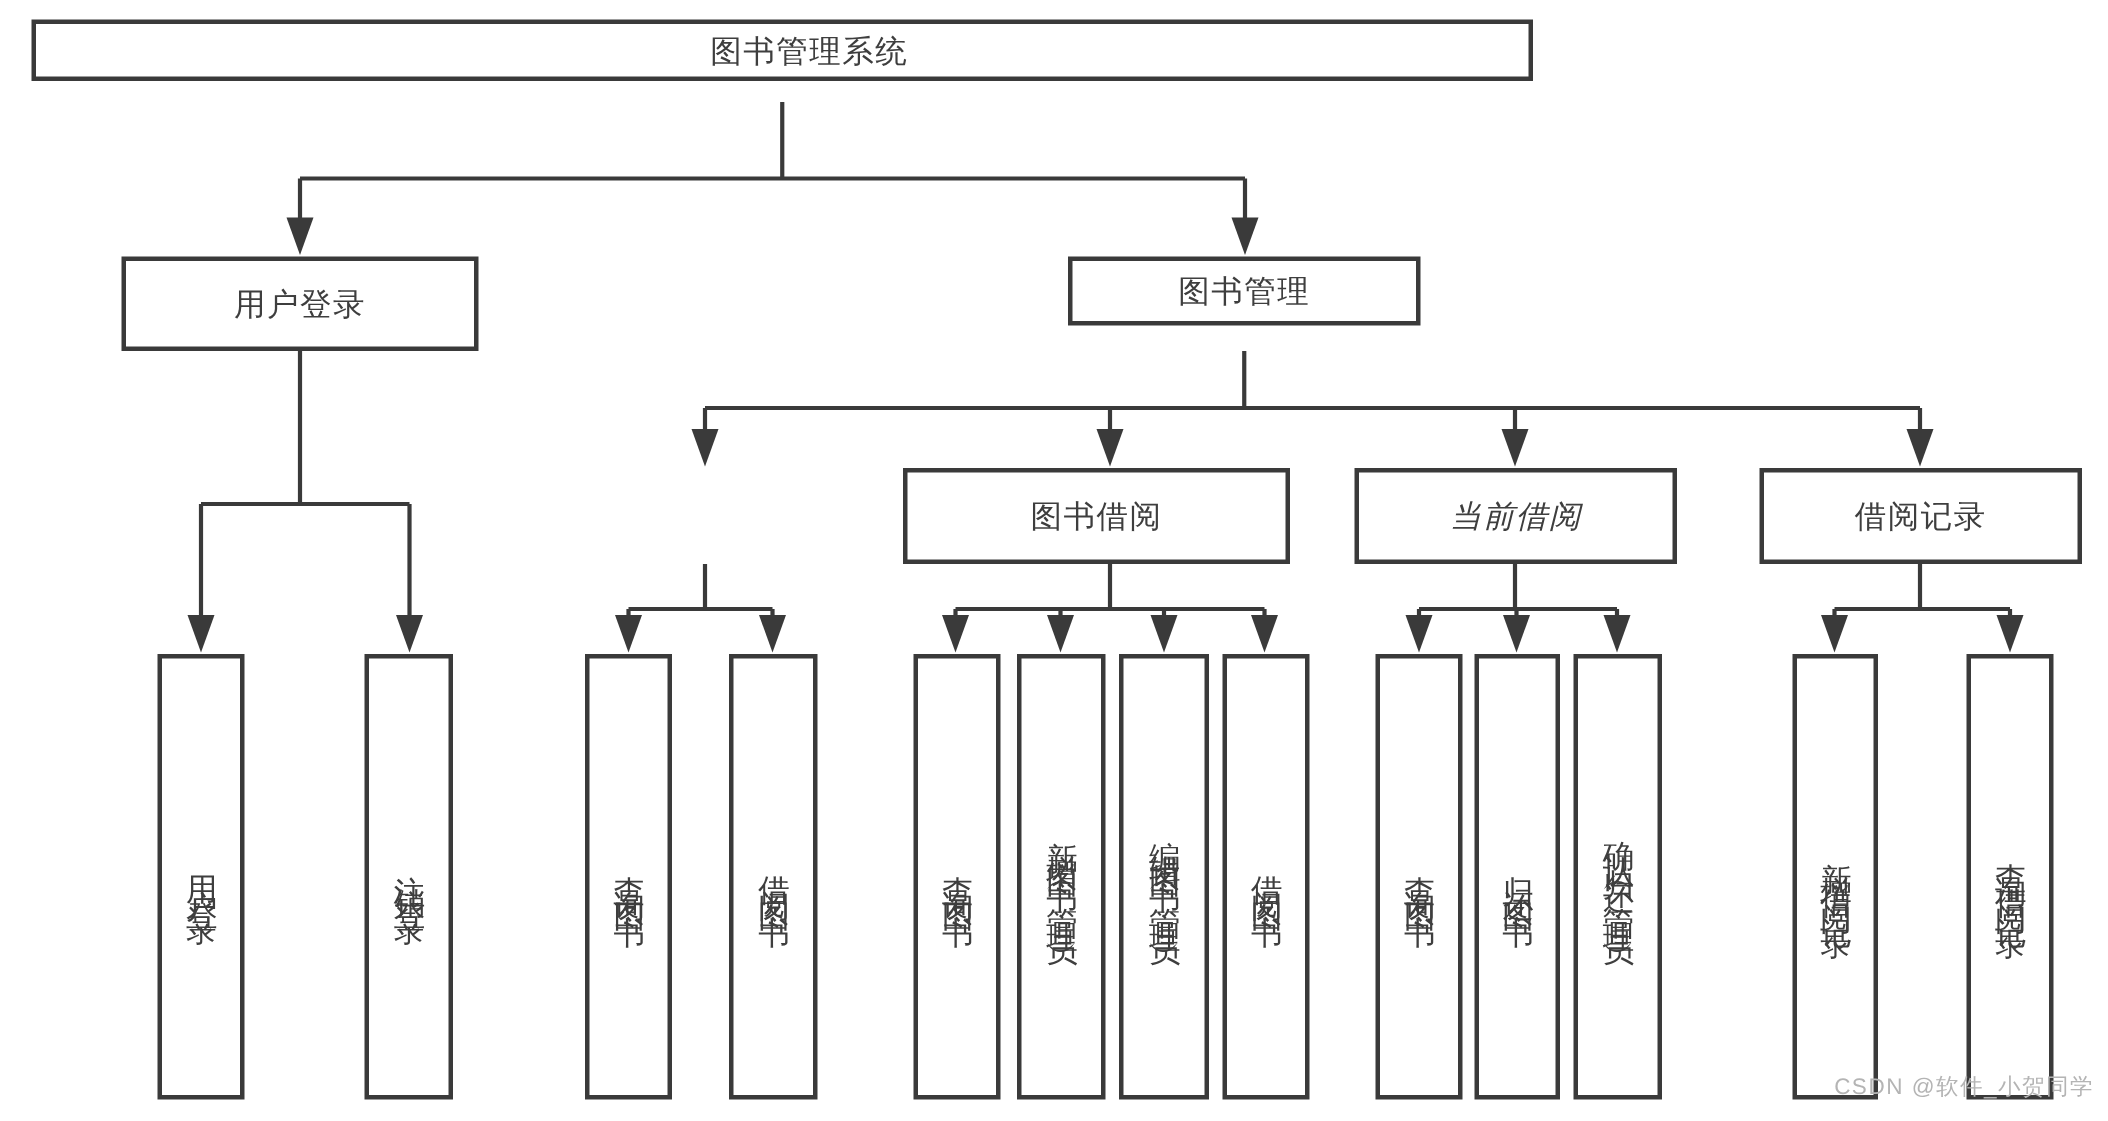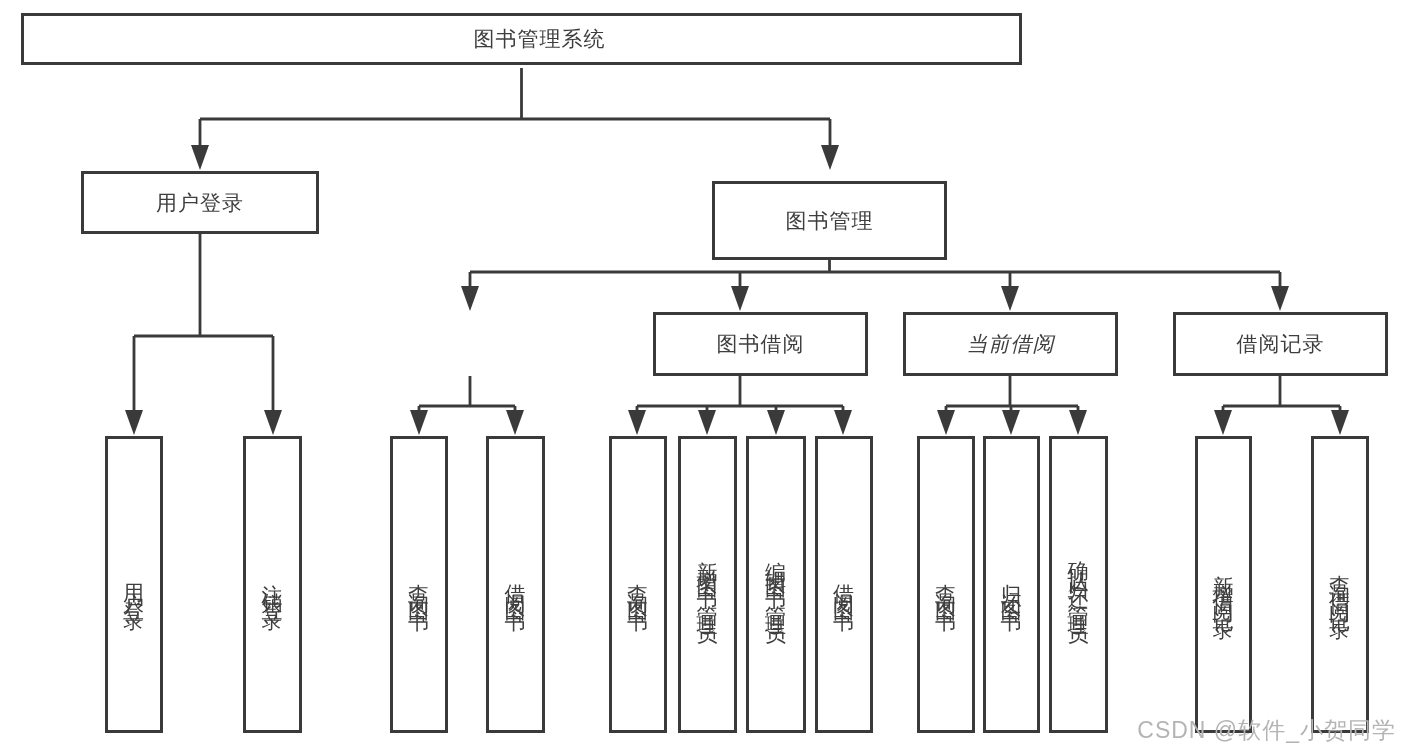--- a/index.html
+++ b/index.html
@@ -16,30 +16,30 @@
     color:#3e3e3e;
   }
   .h-node { font-size:21px; letter-spacing:1px; }
   .v-node .vtext {
     writing-mode:vertical-rl; text-orientation:mixed;
     font-size:21px; letter-spacing:9px; line-height:1; color:#3e3e3e;
     white-space:nowrap;
   }
   .watermark {
     position:absolute; top:715px; right:9px;
-    font-size:23px; color:#b4b4b4; letter-spacing:1px;
+    font-size:15px; color:#b4b4b4; letter-spacing:1px;
     pointer-events:none;
   }
 
   
-  .n-root   { left:21px;  top:13px;  width:1001px; height:52px;padding-left:36px; }
+  .n-root   { left:21px;  top:13px;  width:1001px; height:41px;padding-left:36px; }
   .n-login  { left:81px;  top:171px; width:238px;  height:63px; }
-  .n-mgmt   { left:712px; top:181px; width:235px;  height:79px; }
+  .n-mgmt   { left:712px; top:171px; width:235px;  height:46px; }
   .n-rec    { left:363px; top:312px; width:215px;  height:64px; }
-  .n-borrow { left:653px; top:312px; width:215px;  height:64px; }
+  .n-borrow { left:602px; top:312px; width:258px;  height:64px; }
   .n-cur    { left:903px; top:312px; width:215px;  height:64px;font-style:italic; }
   .n-hist   { left:1173px;top:312px; width:215px;  height:64px; }
   .leaf { top:436px; height:297px; }
   .l1  { left:105px;  width:58px; }
   .l2  { left:243px;  width:59px; }
   .l3  { left:390px;  width:58px; }
   .l4  { left:486px;  width:59px; }
   .l5  { left:609px;  width:58px; }
   .l6  { left:678px;  width:59px; }
   .l7  { left:746px;  width:60px; }

